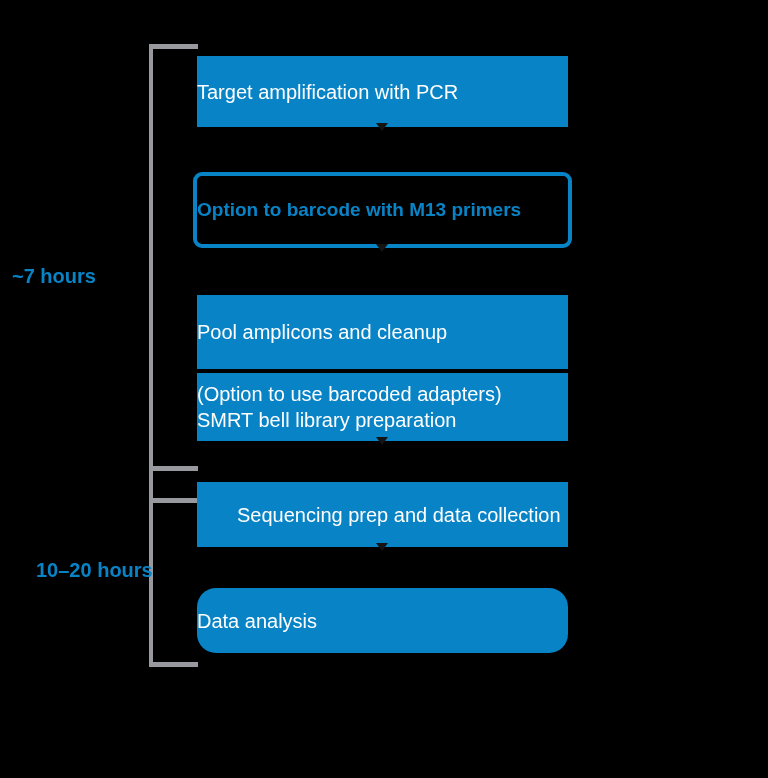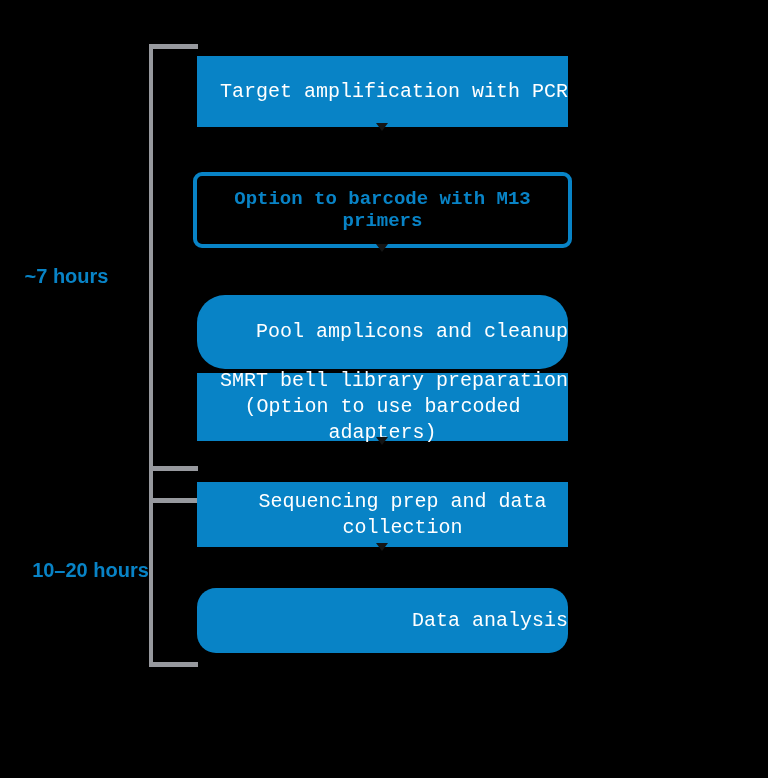--- a/index.html
+++ b/index.html
@@ -38,60 +38,60 @@
   .tick-top    { top: 44px; }
   .tick-mid-a  { top: 466px; }
   .tick-mid-b  { top: 498px; }
   .tick-bottom { top: 662px; }
 
   
   .time-label {
     position: absolute;
     left: 0;
     width: 133px;
-    text-align: center;
+    text-align: left;
     color: var(--accent-blue);
     font-size: 20px;
     font-weight: bold;
     line-height: 24px;
     white-space: nowrap;
+    padding-left: 12px;
   }
   .label-7h   { top: 264px; }
   .label-1020 { top: 558px; margin-left: 24px; }
 
   
   .box {
     position: absolute;
     left: 197px;
     width: 371px;
     display: flex;
     flex-direction: column;
-    align-items: flex-end;
+    align-items: flex-start;
     justify-content: center;
     text-align: center;
-    font-family: Liberation Mono, monospace;
   }
   .box.filled {
     background: var(--accent-blue);
     color: var(--box-text-white);
     font-size: 20px;
     line-height: 26px;
   }
   .box.outlined {
     left: 193px;
     width: 379px;
     border: 4px solid var(--accent-blue);
     background: transparent;
     color: var(--accent-blue);
     font-size: 19px;
     font-weight: bold;
   }
   .box1 { top: 56px;  height: 71px; }
   .box2 { top: 172px; height: 76px; border-radius: 9px; }
-  .box3 { top: 295px; height: 74px; border-radius: 28px; }
+  .box3 { top: 295px; height: 74px; }
   .box4 { top: 373px; height: 68px; }
   .box5 { top: 482px; height: 65px; padding-left: 40px; }
   .box6 { top: 588px; height: 65px; border-radius: 19px; }
 
   
   .down-arrow {
     position: absolute;
     width: 0; height: 0;
     border-left: 6px solid transparent;
     border-right: 6px solid transparent;
@@ -124,22 +124,22 @@
 
   <div class="box outlined box2">
     <span>Option to barcode with M13 primers</span>
   </div>
 
   <div class="box filled box3">
     <span>Pool amplicons and cleanup</span>
   </div>
 
   <div class="box filled box4">
+    <span>(Option to use barcoded adapters)</span>
     <span>SMRT bell library preparation</span>
-    <span>(Option to use barcoded adapters)</span>
   </div>
 
   <div class="box filled box5">
     <span>Sequencing prep and data collection</span>
   </div>
 
   <div class="box filled box6">
     <span>Data analysis</span>
   </div>
 

